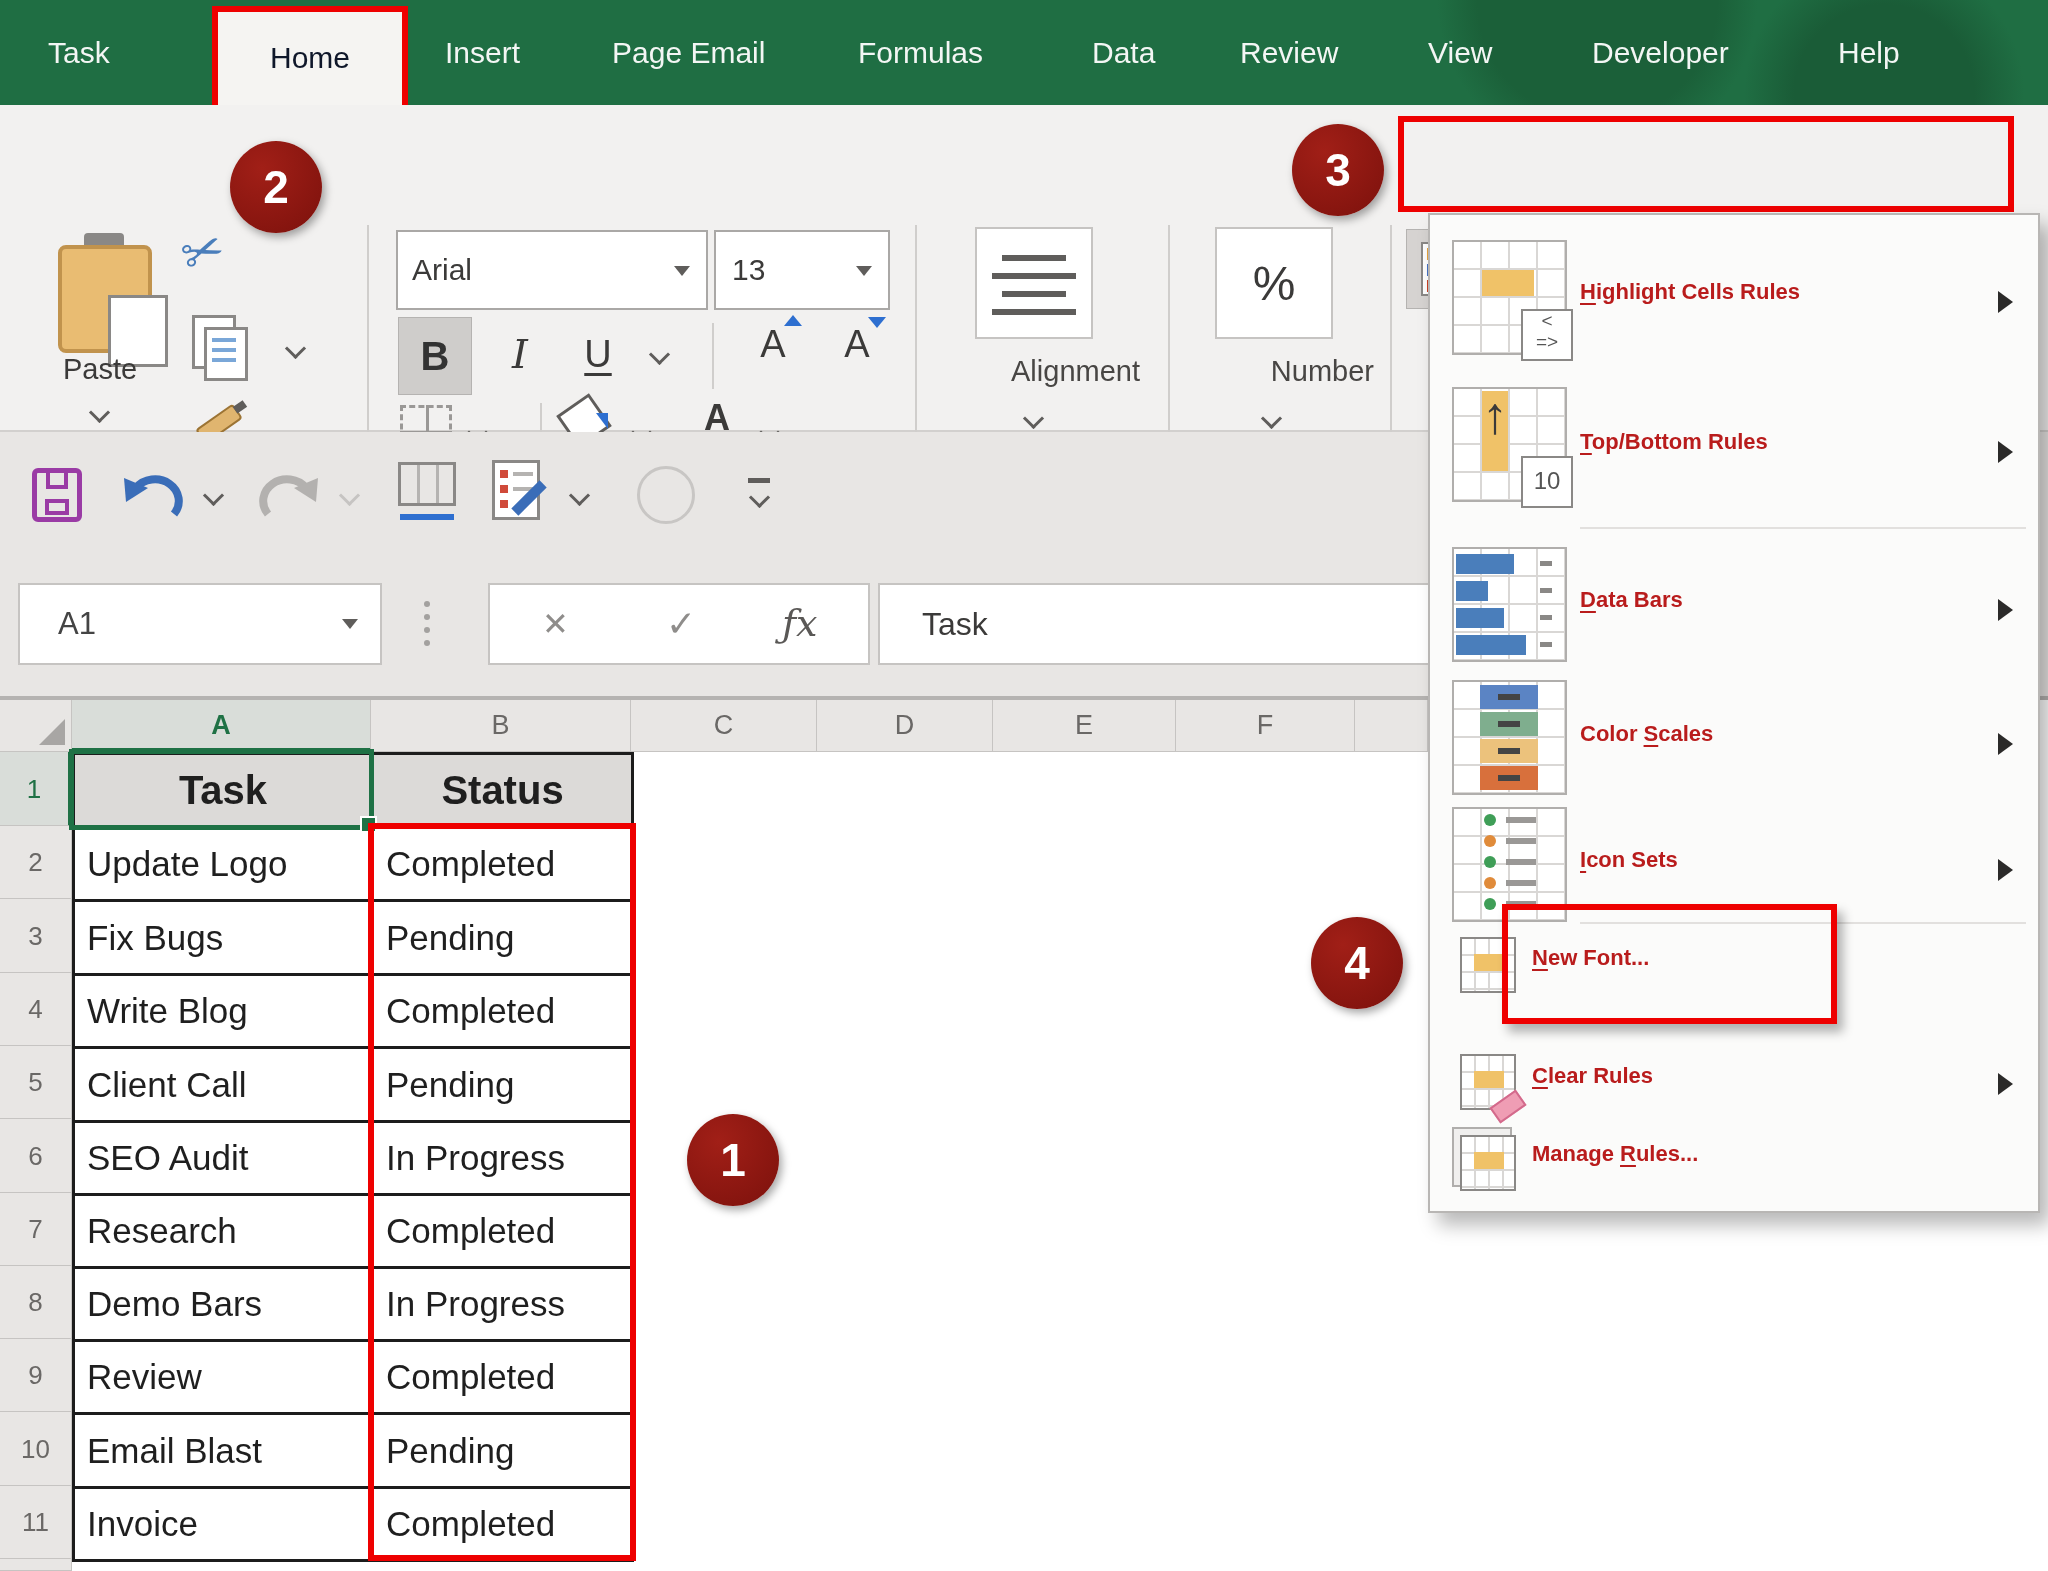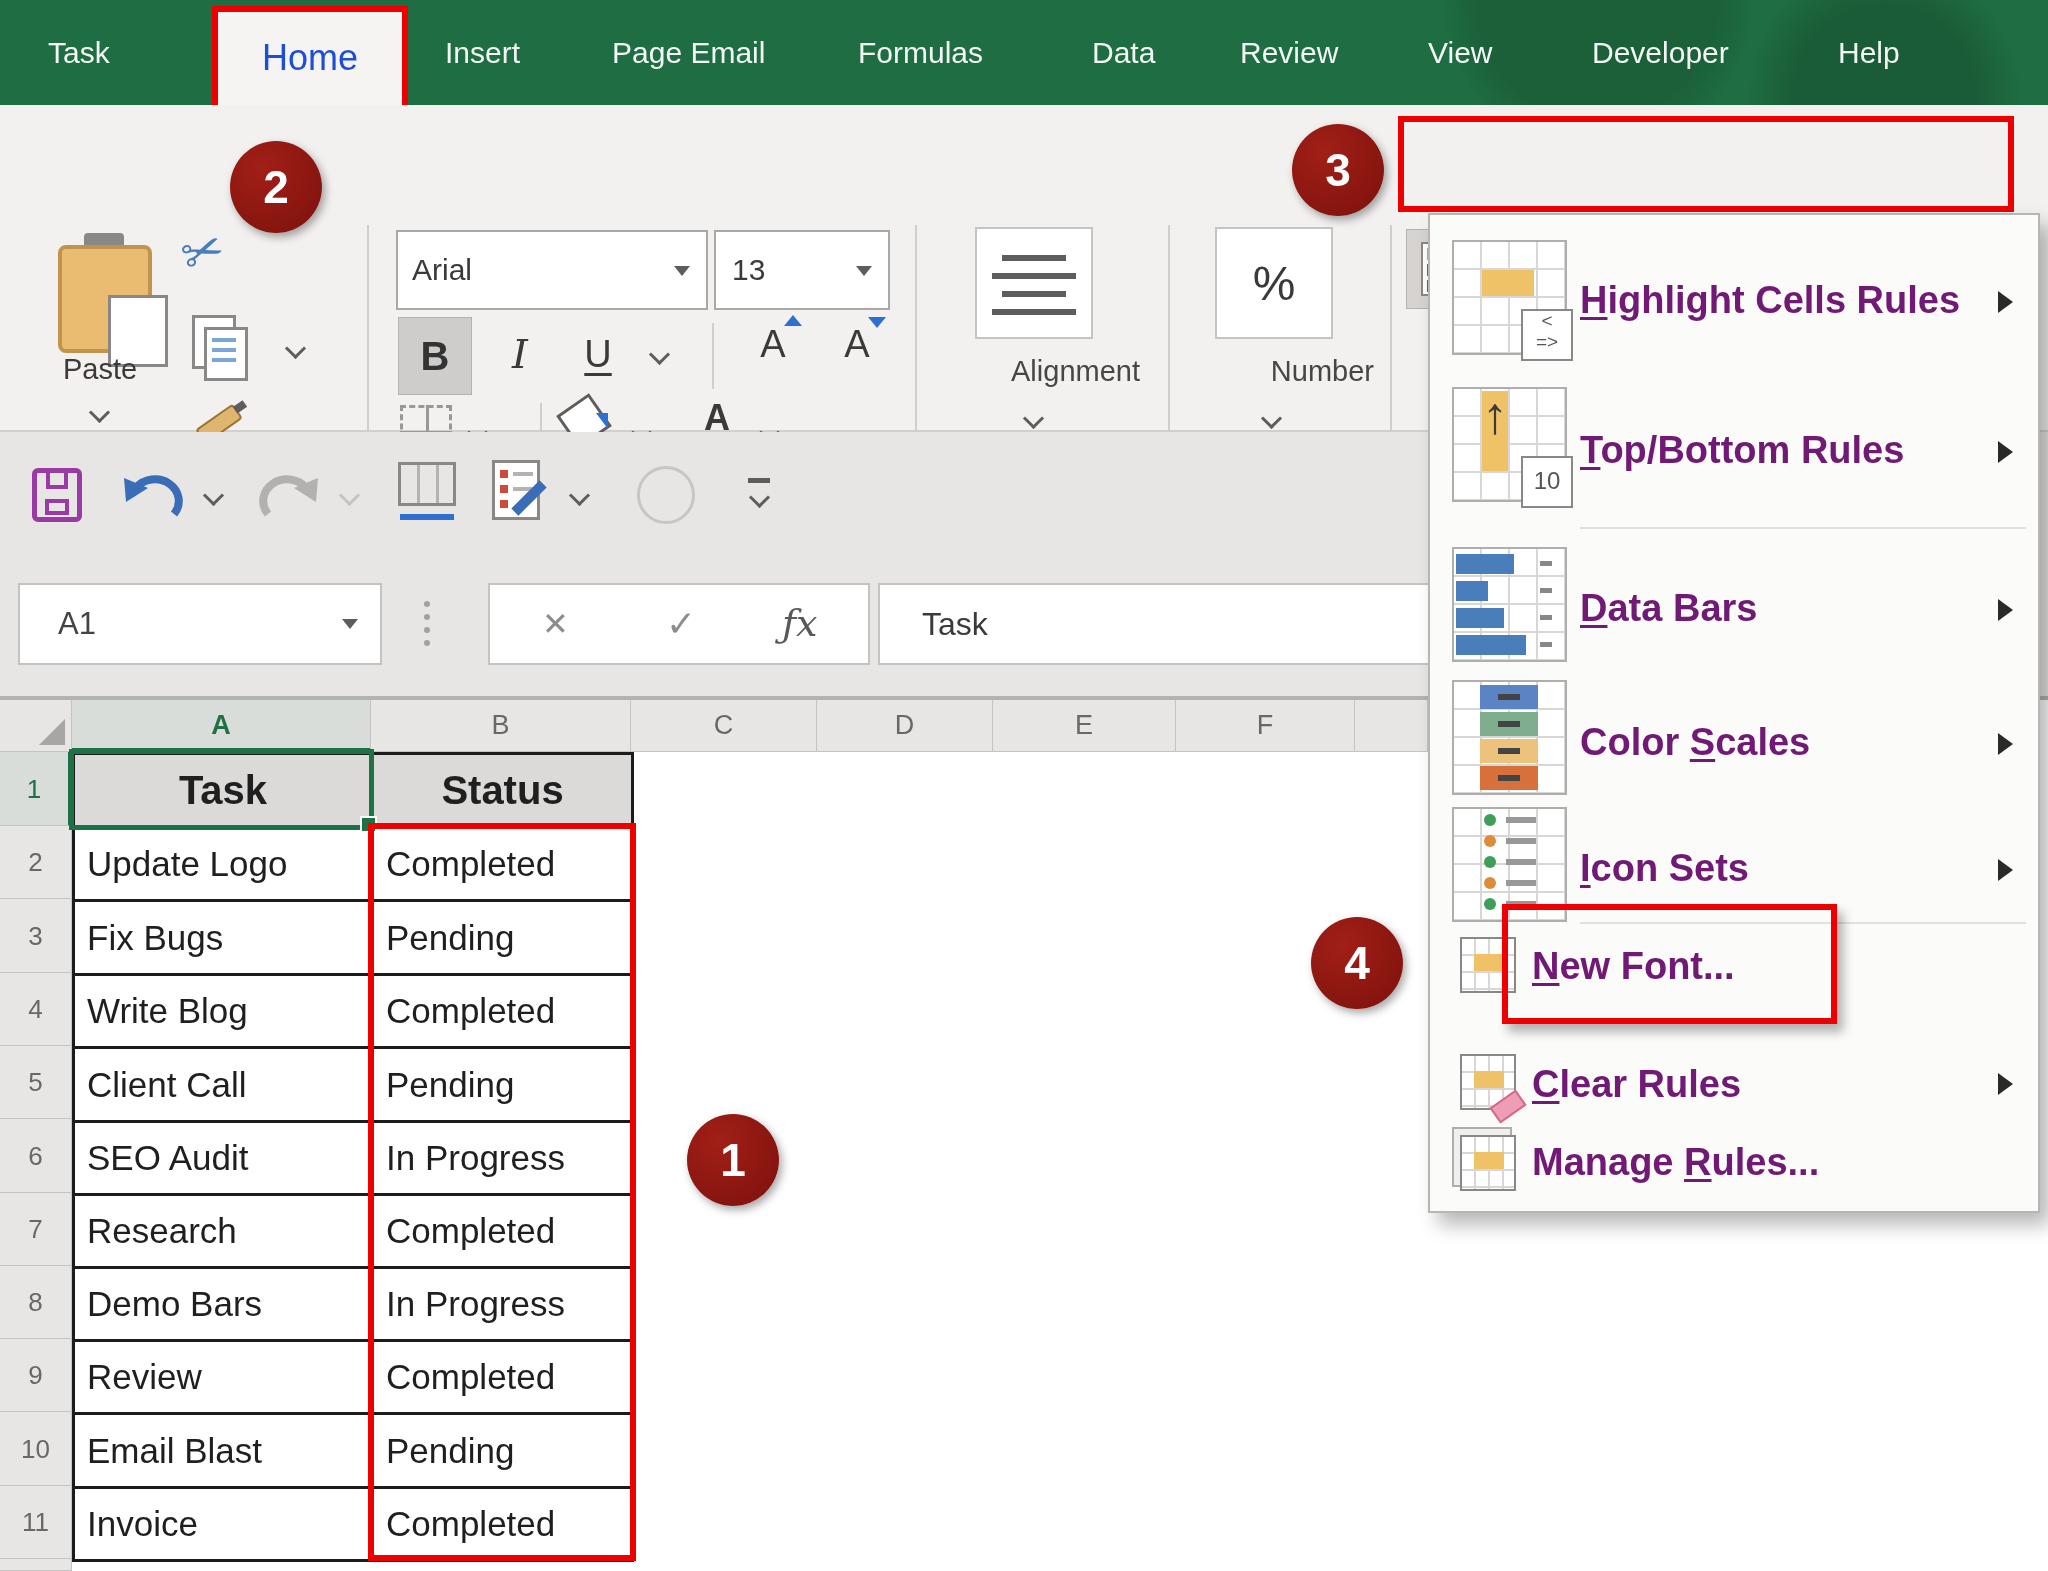--- a/index.html
+++ b/index.html
@@ -8,21 +8,21 @@
   .abs{position:absolute;}
 
   
   #menubar{left:0;top:0;width:2048px;height:105px;
     background:radial-gradient(circle at 78% 0%, #1b6039 0 120px, transparent 160px),
                radial-gradient(circle at 92% 90%, #1a5c37 0 90px, transparent 140px),
                #1f6e43;}
   .tab{top:0;height:105px;line-height:105px;color:#f3f6f4;font-size:30px;white-space:nowrap;}
   #tab-home-box{left:212px;top:6px;width:196px;height:106px;background:#f5f4f2;
     border:6px solid #ee0000;box-sizing:border-box;text-align:center;}
-  #tab-home-box span{line-height:92px;color:#1d4ed8;font-size:36px;}
+  #tab-home-box span{line-height:92px;color:#0f172a;font-size:30px;}
 
   
   #ribbon{left:0;top:105px;width:2048px;height:327px;background:#f2f1f0;border-bottom:2px solid #d2d0ce;box-sizing:border-box;}
   .vsep{top:120px;width:2px;height:300px;background:#d0cecc;}
   .grouplabel{font-size:27px;color:#484644;text-align:right;}
   .chev{display:inline-block;width:12px;height:12px;border-right:3px solid #5f5d5b;border-bottom:3px solid #5f5d5b;transform:rotate(45deg);}
   .tri-down{width:0;height:0;border-left:8px solid transparent;border-right:8px solid transparent;border-top:10px solid #5f5d5b;}
   .launcher{width:20px;height:20px;border-top:3px solid #6b6966;border-left:3px solid #6b6966;color:#6b6966;font-size:17px;line-height:20px;text-align:right;}
 
   
@@ -44,21 +44,21 @@
   .alignline{position:absolute;left:50%;transform:translateX(-50%);height:6px;background:#5f5d5b;}
 
   
   .redbox{border:6px solid #ee0000;box-sizing:border-box;}
   #cf-btn{left:1406px;top:124px;width:600px;height:80px;background:#d6d3d1;border:1px solid #b5b3b1;box-sizing:border-box;}
   #cf-btn .lbl{position:absolute;left:88px;top:0;height:78px;line-height:78px;font-size:31px;color:#323130;white-space:nowrap;}
 
   
   #cf-menu{left:1428px;top:213px;width:612px;height:1000px;background:#fbfbfa;border:2px solid #b8b6b4;
     box-shadow:10px 12px 18px rgba(0,0,0,.28);box-sizing:border-box;}
-  .mi-label{position:absolute;left:150px;font-size:38px;font-weight:bold;color:#701a75;white-space:nowrap;}
+  .mi-label{position:absolute;left:150px;font-size:22px;font-weight:bold;color:#b91c1c;white-space:nowrap;}
   .mi-label-sm{left:102px;}
   .acc{text-decoration:underline;text-underline-offset:4px;}
   .tri-right{position:absolute;left:568px;width:0;height:0;border-top:11px solid transparent;border-bottom:11px solid transparent;border-left:15px solid #2b2a29;}
   .msep{position:absolute;left:150px;right:12px;height:2px;background:#e2e0de;}
   .mgrid{position:absolute;left:22px;width:115px;height:115px;background:
       repeating-linear-gradient(to right,transparent 0 26px,#d9d7d5 26px 28px),
       repeating-linear-gradient(to bottom,transparent 0 26px,#d9d7d5 26px 28px),#fff;
       border:2px solid #b0aeac;box-sizing:border-box;}
   .subbox{position:absolute;right:-8px;bottom:-8px;width:52px;height:52px;background:#fff;border:2px solid #8a8886;
       font-size:19px;line-height:1.1;color:#555;text-align:center;box-sizing:border-box;}

